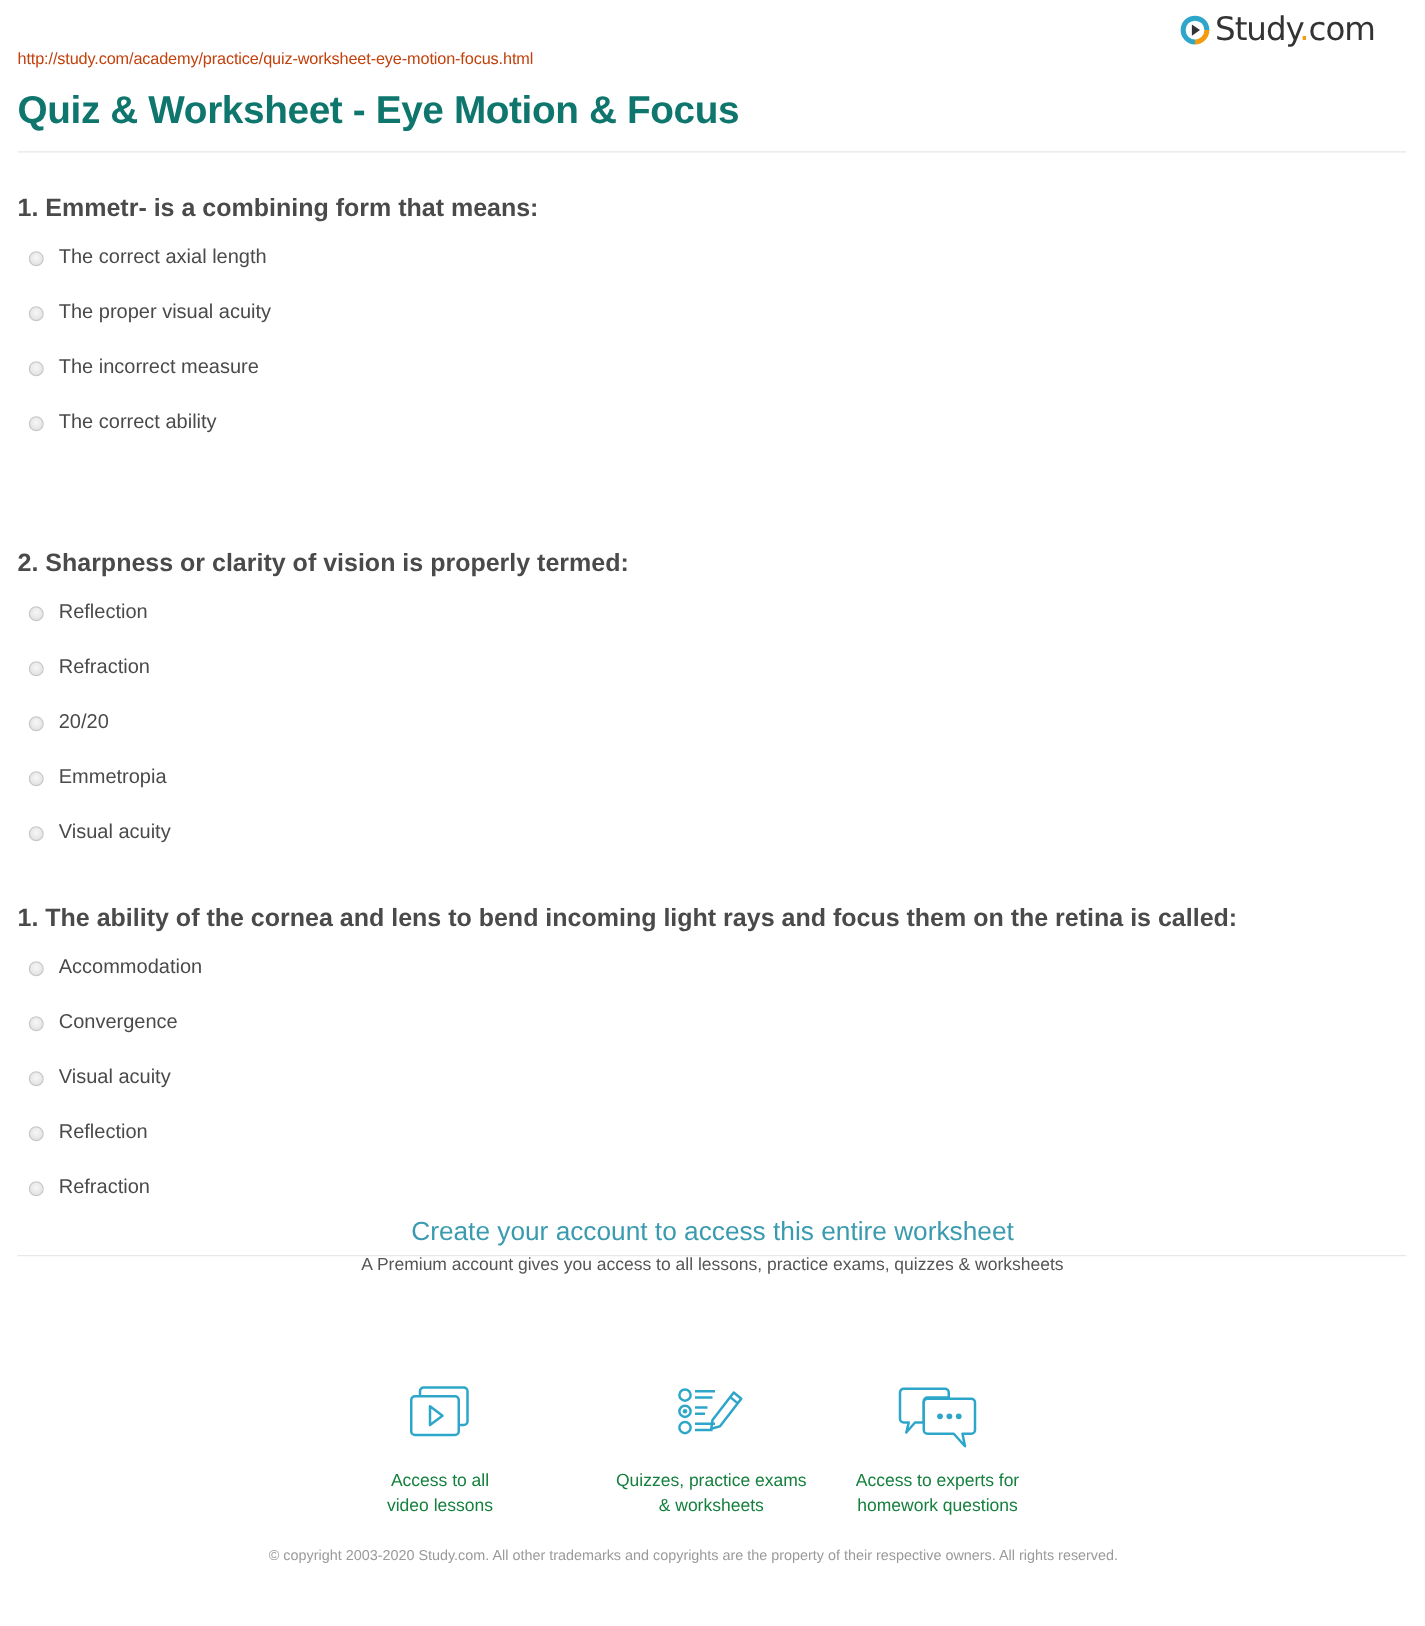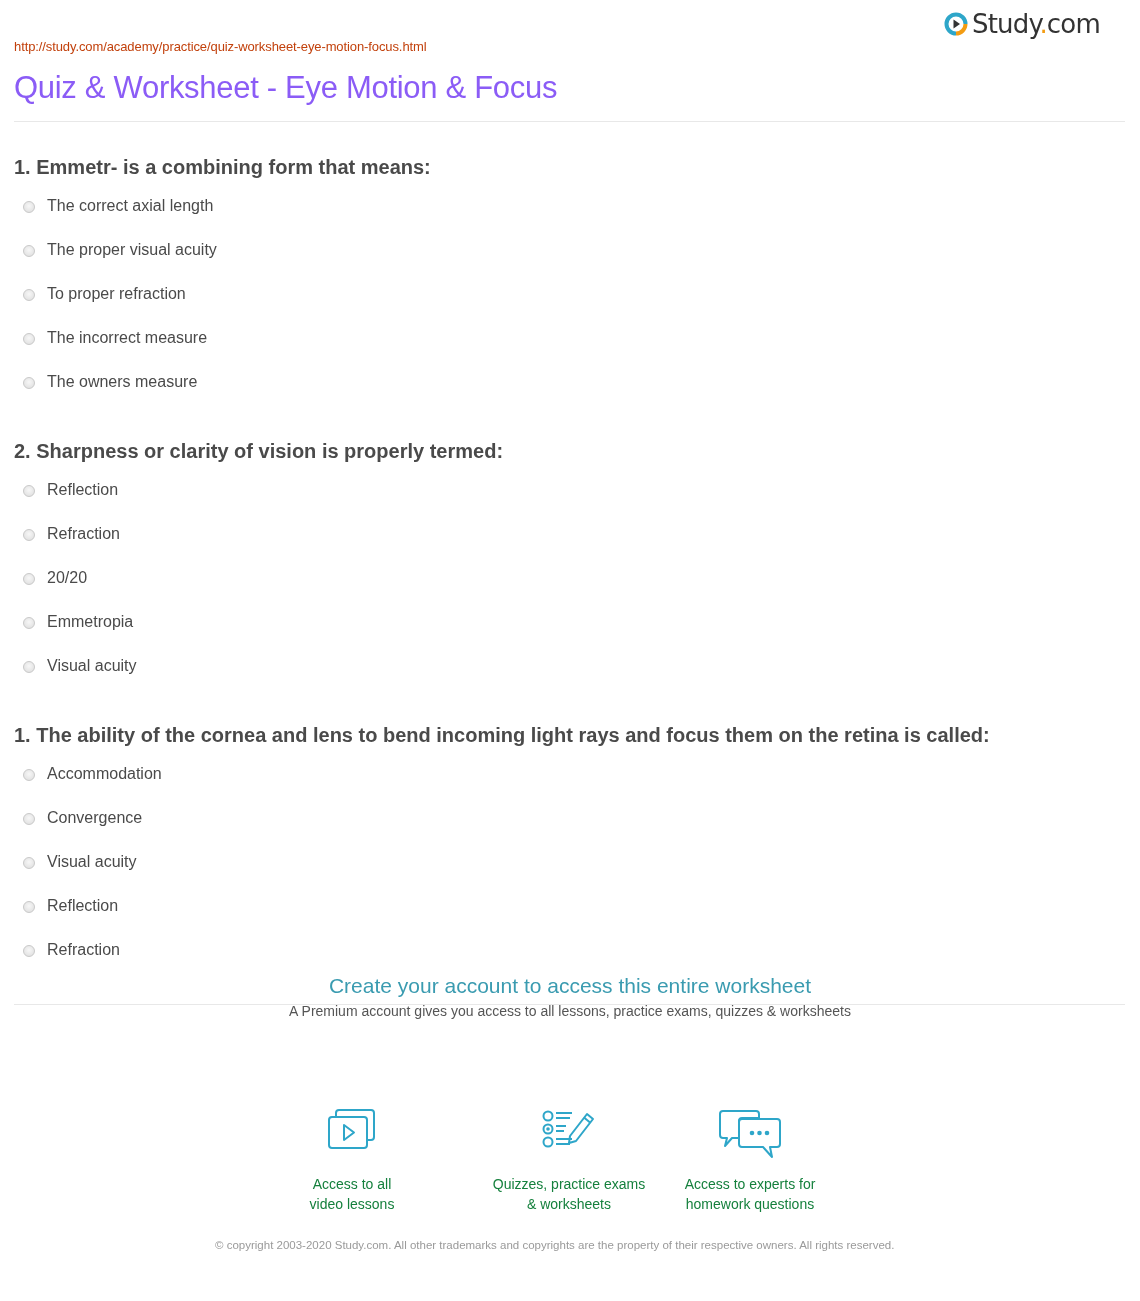--- a/index.html
+++ b/index.html
@@ -39,22 +39,22 @@
       letter-spacing: -0.8px;
       line-height: 30px;
     }
     .logo-text .dot { color: #f39c12; }
     .page-title {
       position: absolute;
       left: 14px;
       top: 70px;
       font-family: "Liberation Sans", sans-serif;
       font-size: 31px;
-      color: #8b5cf6;
-      font-weight: normal;
+      color: #0f766e;
+      font-weight: bold;
       letter-spacing: -0.3px;
     }
     .divider {
       position: absolute;
       left: 14px;
       width: 1111px;
       height: 1px;
       background: #e8e8e8;
     }
     .question {
@@ -177,29 +177,25 @@
     <li class="answer">
         <span class="radio"></span>
         <span class="answer-text">The correct axial length</span>
       </li>
     <li class="answer">
         <span class="radio"></span>
         <span class="answer-text">The proper visual acuity</span>
       </li>
     <li class="answer">
         <span class="radio"></span>
-        <span class="answer-text">To proper refraction</span>
-      </li>
-    <li class="answer">
-        <span class="radio"></span>
         <span class="answer-text">The incorrect measure</span>
       </li>
     <li class="answer">
         <span class="radio"></span>
-        <span class="answer-text">The owners measure</span>
+        <span class="answer-text">The correct ability</span>
       </li>
   </ul>
 </div>
 
 <div class="question" style="top:435px;">
   <div class="q-title">2. Sharpness or clarity of vision is properly termed:</div>
   <ul class="answers">
     <li class="answer">
         <span class="radio"></span>
         <span class="answer-text">Reflection</span>

